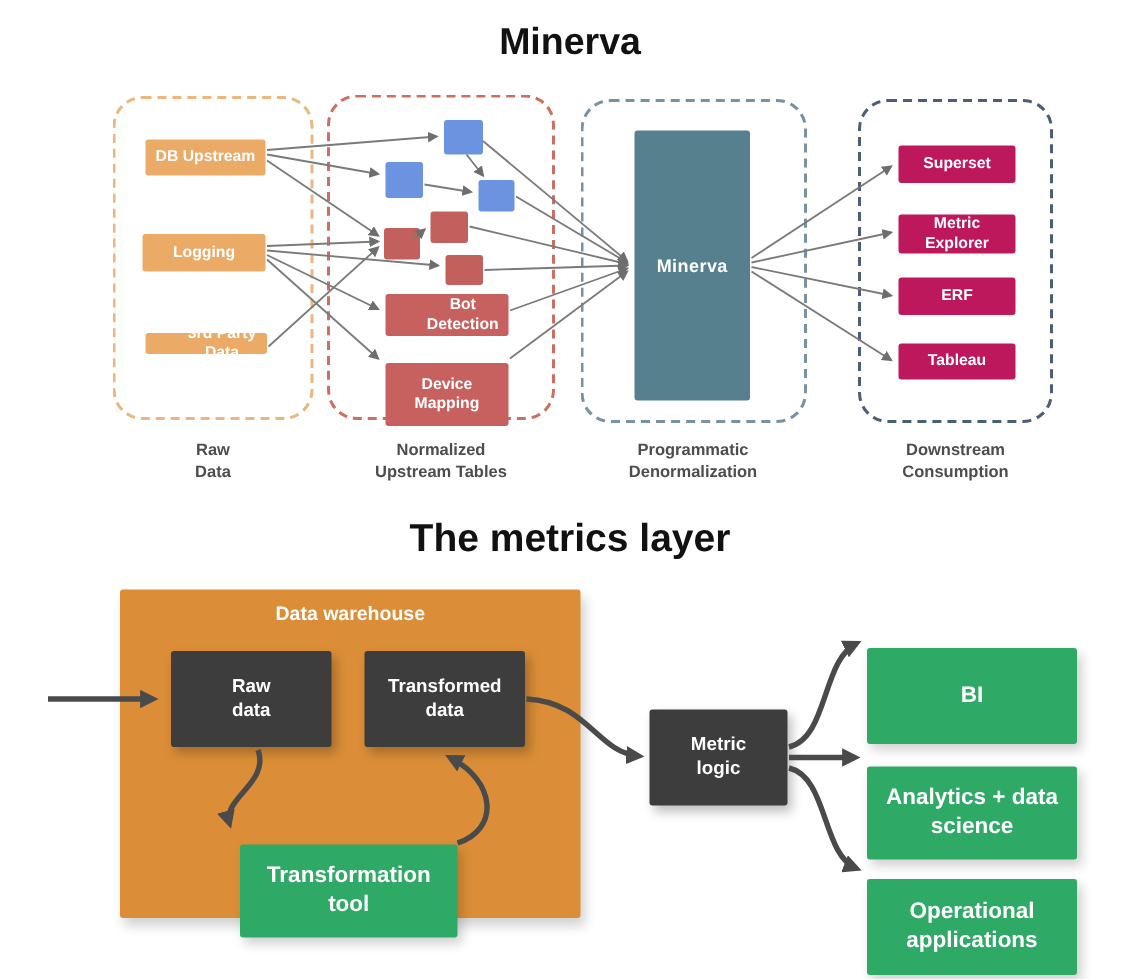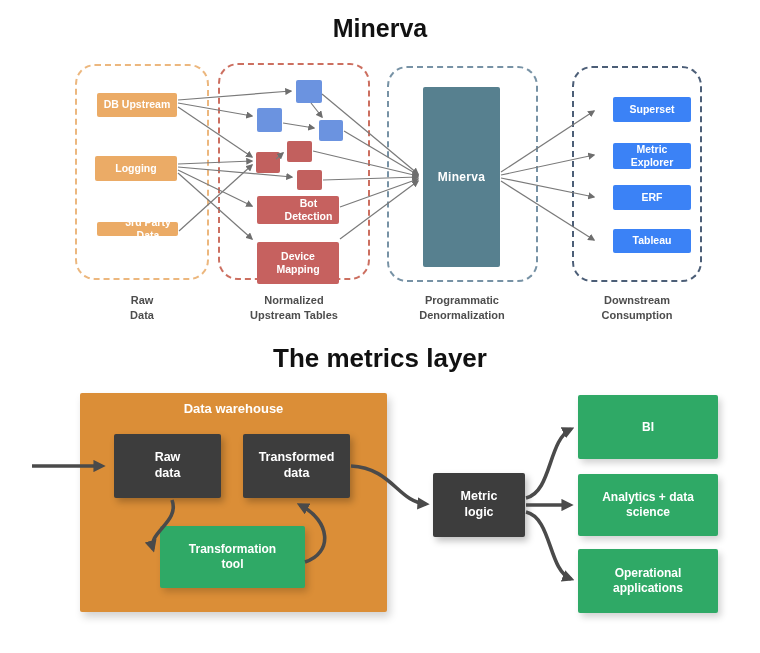--- a/index.html
+++ b/index.html
@@ -10,28 +10,28 @@
   #title-top{top:14px;font-size:25px;}
   #title-bottom{top:343px;font-size:26px;}
   .dashed{position:absolute;border:2px dashed;border-radius:20px;box-sizing:border-box;background:transparent;}
   .node{position:absolute;display:flex;align-items:center;justify-content:center;text-align:center;
     color:#fff;font-weight:bold;white-space:pre-line;box-sizing:border-box;border-radius:2px;line-height:1.25;}
   .src{background:#EBAB66;font-size:10.5px;}
   .sq-blue{position:absolute;background:#6B93E0;border-radius:2px;}
   .sq-red{position:absolute;background:#C2605E;border-radius:2px;}
   .red-big{background:#C6615F;font-size:10.5px;}
   .hub{background:#57808F;font-size:12px;letter-spacing:.3px;}
-  .consumer{background:#3b82f6;font-size:10.5px;margin-left:14px;}
+  .consumer{background:#be185d;font-size:10.5px;}
   .caption{position:absolute;text-align:center;color:#4d4d4d;font-weight:bold;font-size:11px;
     line-height:1.4;white-space:pre-line;}
   .warehouse{background:#DB8E37;border-radius:2px;box-shadow:3px 5px 8px rgba(0,0,0,.18);}
   .wh-label{position:absolute;left:80px;top:401px;width:307px;text-align:center;color:#fff;
     font-weight:bold;font-size:13px;}
   .darkbox{background:#3D3D3D;font-size:12.5px;box-shadow:3px 4px 7px rgba(0,0,0,.25);}
-  .greenbox{background:#2FA966;font-size:12px;box-shadow:3px 4px 7px rgba(0,0,0,.18);}
+  .greenbox{background:#2FA966;font-size:15px;box-shadow:3px 4px 7px rgba(0,0,0,.18);margin-top:37px;}
   svg.overlay{position:absolute;left:0;top:0;pointer-events:none;}
   .a-thin{stroke:#7a7a7a;stroke-width:1.2;fill:none;}
   .a-thick{stroke:#4A4A4A;stroke-width:3.6;fill:none;}
 </style>
 </head>
 <body>
 
 <div id="canvas">
 
   <div class="title" id="title-top">Minerva</div>

